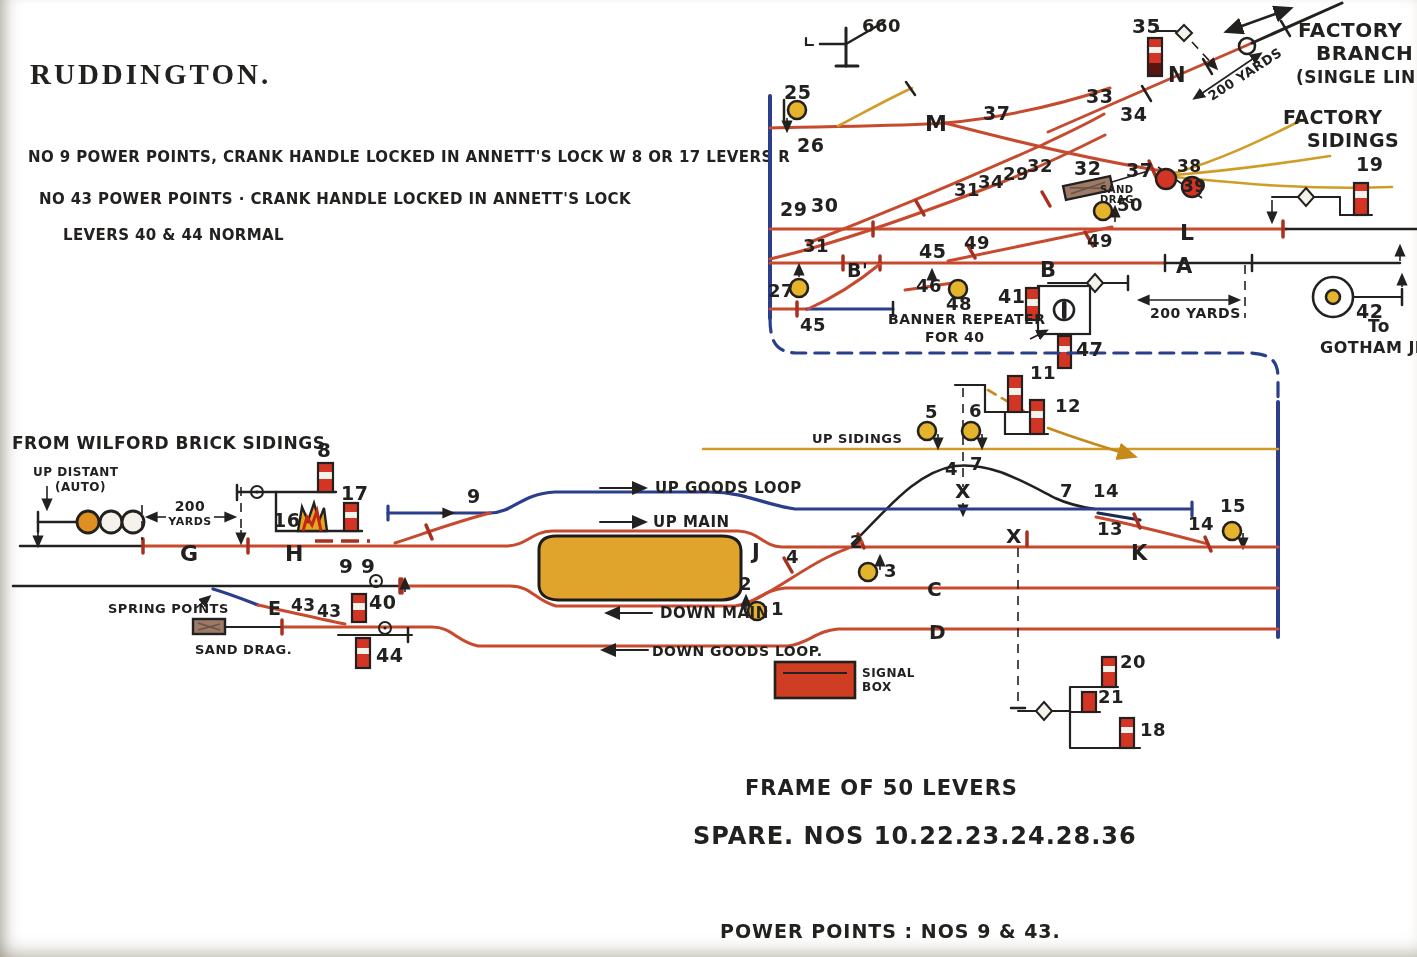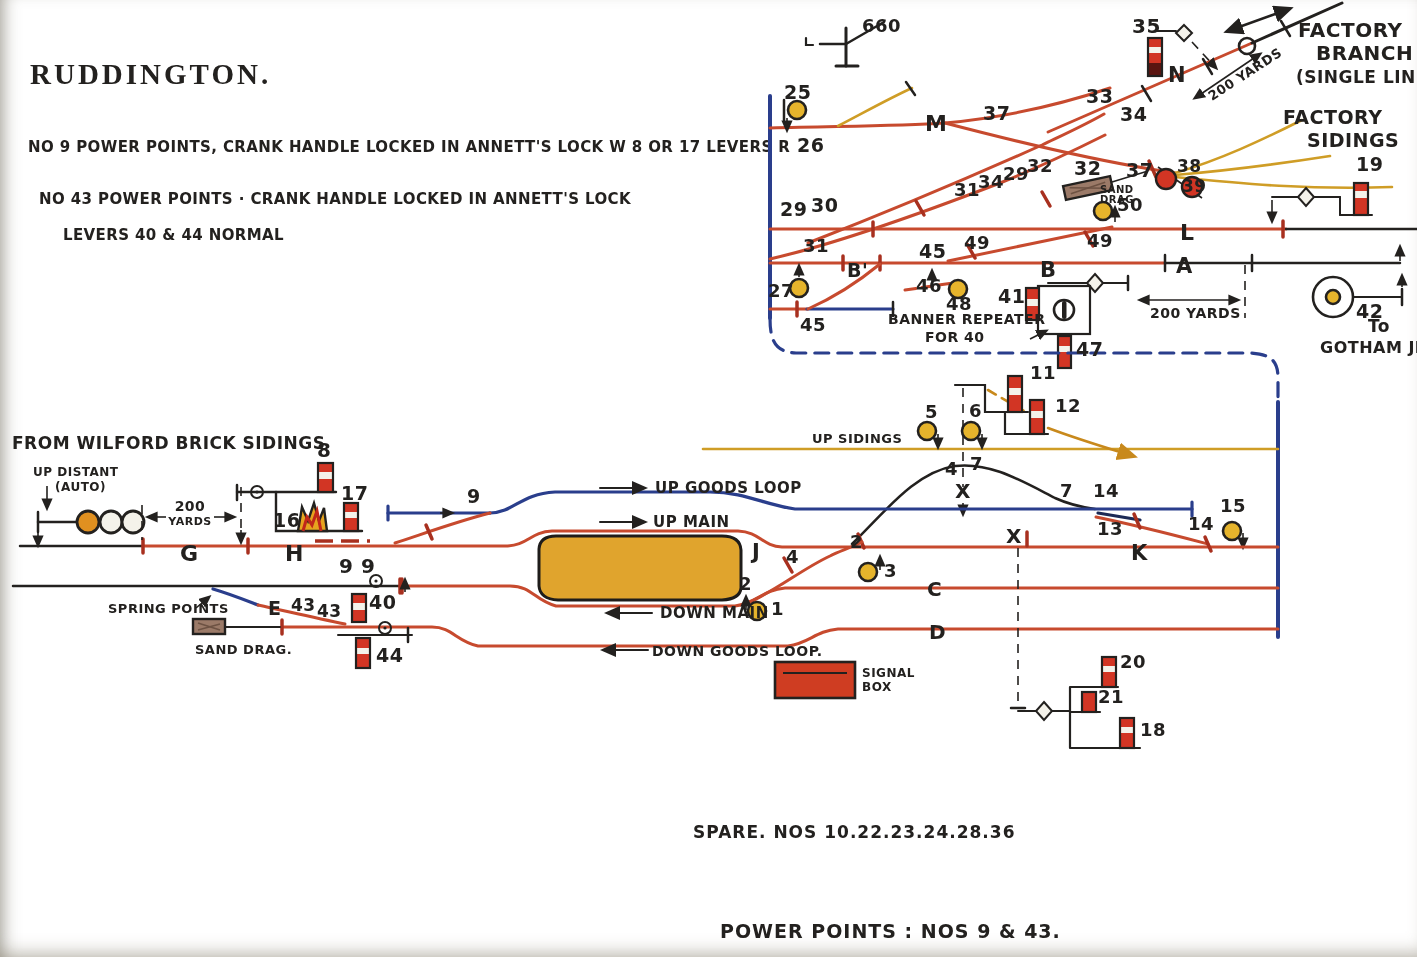--- a/index.html
+++ b/index.html
@@ -11,24 +11,24 @@
       radial-gradient(ellipse 400px 40px at 700px 956px, rgba(196,178,132,.35), transparent 75%),
       radial-gradient(ellipse 900px 500px at 55% 45%, rgba(255,255,252,.25), transparent 80%),
       linear-gradient(90deg,#b9b3a6 0px,#e4e1d5 10px,#ecead f0 24px,#ecebe1 40px),
       #ecebe1;
     box-shadow:inset 0 -14px 18px -10px rgba(120,110,90,.45), inset 14px 0 16px -10px rgba(100,95,80,.5);
   }
   .page{position:relative;width:1417px;height:957px;color:var(--ink);}
   .hand{position:absolute;font-weight:700;color:var(--ink);white-space:nowrap;letter-spacing:.4px;}
   #title{left:30px;top:58px;font-size:29px;letter-spacing:3px;font-family:Liberation Serif, serif;}
   .note{font-size:15px;}
-  #note0{left:28px;top:138px}#note1{left:62px;top:164px}#note2{left:39px;top:190px}
+  #note0{left:28px;top:148px}#note1{left:62px;top:164px}#note2{left:39px;top:190px}
   #note3{left:55px;top:214px}#note4{left:63px;top:226px}
   #f-frame{left:745px;top:776px;font-size:21px;letter-spacing:1px}
-  #f-spare{left:693px;top:822px;font-size:17px;letter-spacing:1px}
+  #f-spare{left:693px;top:822px;font-size:24px;letter-spacing:1px}
   #f-power{left:720px;top:920px;font-size:19px;letter-spacing:1px}
   svg{position:absolute;left:0;top:0}
   .lbl{font-family:"DejaVu Sans",sans-serif;font-weight:700;fill:var(--ink);letter-spacing:.5px}
   .tk{stroke:var(--tick_red);stroke-width:3.5;stroke-linecap:round}
   .tb{stroke:var(--ink);stroke-width:2.5;stroke-linecap:round}
   .red{stroke:var(--track_red);stroke-width:3;fill:none;stroke-linecap:round}
   .blk{stroke:var(--ink);stroke-width:2.5;fill:none;stroke-linecap:round}
   .blu{stroke:var(--track_blue);stroke-width:3.2;fill:none;stroke-linecap:round}
   .yel{stroke:var(--track_yellow);stroke-width:2.6;fill:none;stroke-linecap:round}
   .org{stroke:var(--track_orange);stroke-width:2.6;fill:none;stroke-linecap:round}
@@ -40,20 +40,21 @@
   .dia{fill:#f4f2ea;stroke:var(--ink);stroke-width:2}
 </style>
 </head>
 <body>
 
 <div class="page">
   <div id="title" class="hand">RUDDINGTON.</div>
   <div id="note0" class="hand note">NO 9 POWER POINTS, CRANK HANDLE LOCKED IN ANNETT'S LOCK W 8 OR 17 LEVERS R</div>
   <div id="note2" class="hand note">NO 43 POWER POINTS · CRANK HANDLE LOCKED IN ANNETT'S LOCK</div>
   <div id="note4" class="hand note">LEVERS 40 &amp; 44 NORMAL</div>
+  <div id="f-frame" class="hand">FRAME OF 50 LEVERS</div>
   <div id="f-spare" class="hand">SPARE. NOS 10.22.23.24.28.36</div>
   <div id="f-power" class="hand">POWER POINTS : NOS 9 &amp; 43.</div>
 
   <svg width="1417" height="957" viewBox="0 0 1417 957">
     <defs>
       <marker id="ah" orient="auto-start-reverse" markerWidth="9" markerHeight="8" refX="6" refY="3.5">
         <path d="M0,0L8,3.5L0,7Z" fill="#23211f"></path>
       </marker>
       <marker id="aho" orient="auto-start-reverse" markerWidth="9" markerHeight="8" refX="6" refY="3.5">
         <path d="M0,0L8,3.5L0,7Z" fill="#c8891c"></path>

